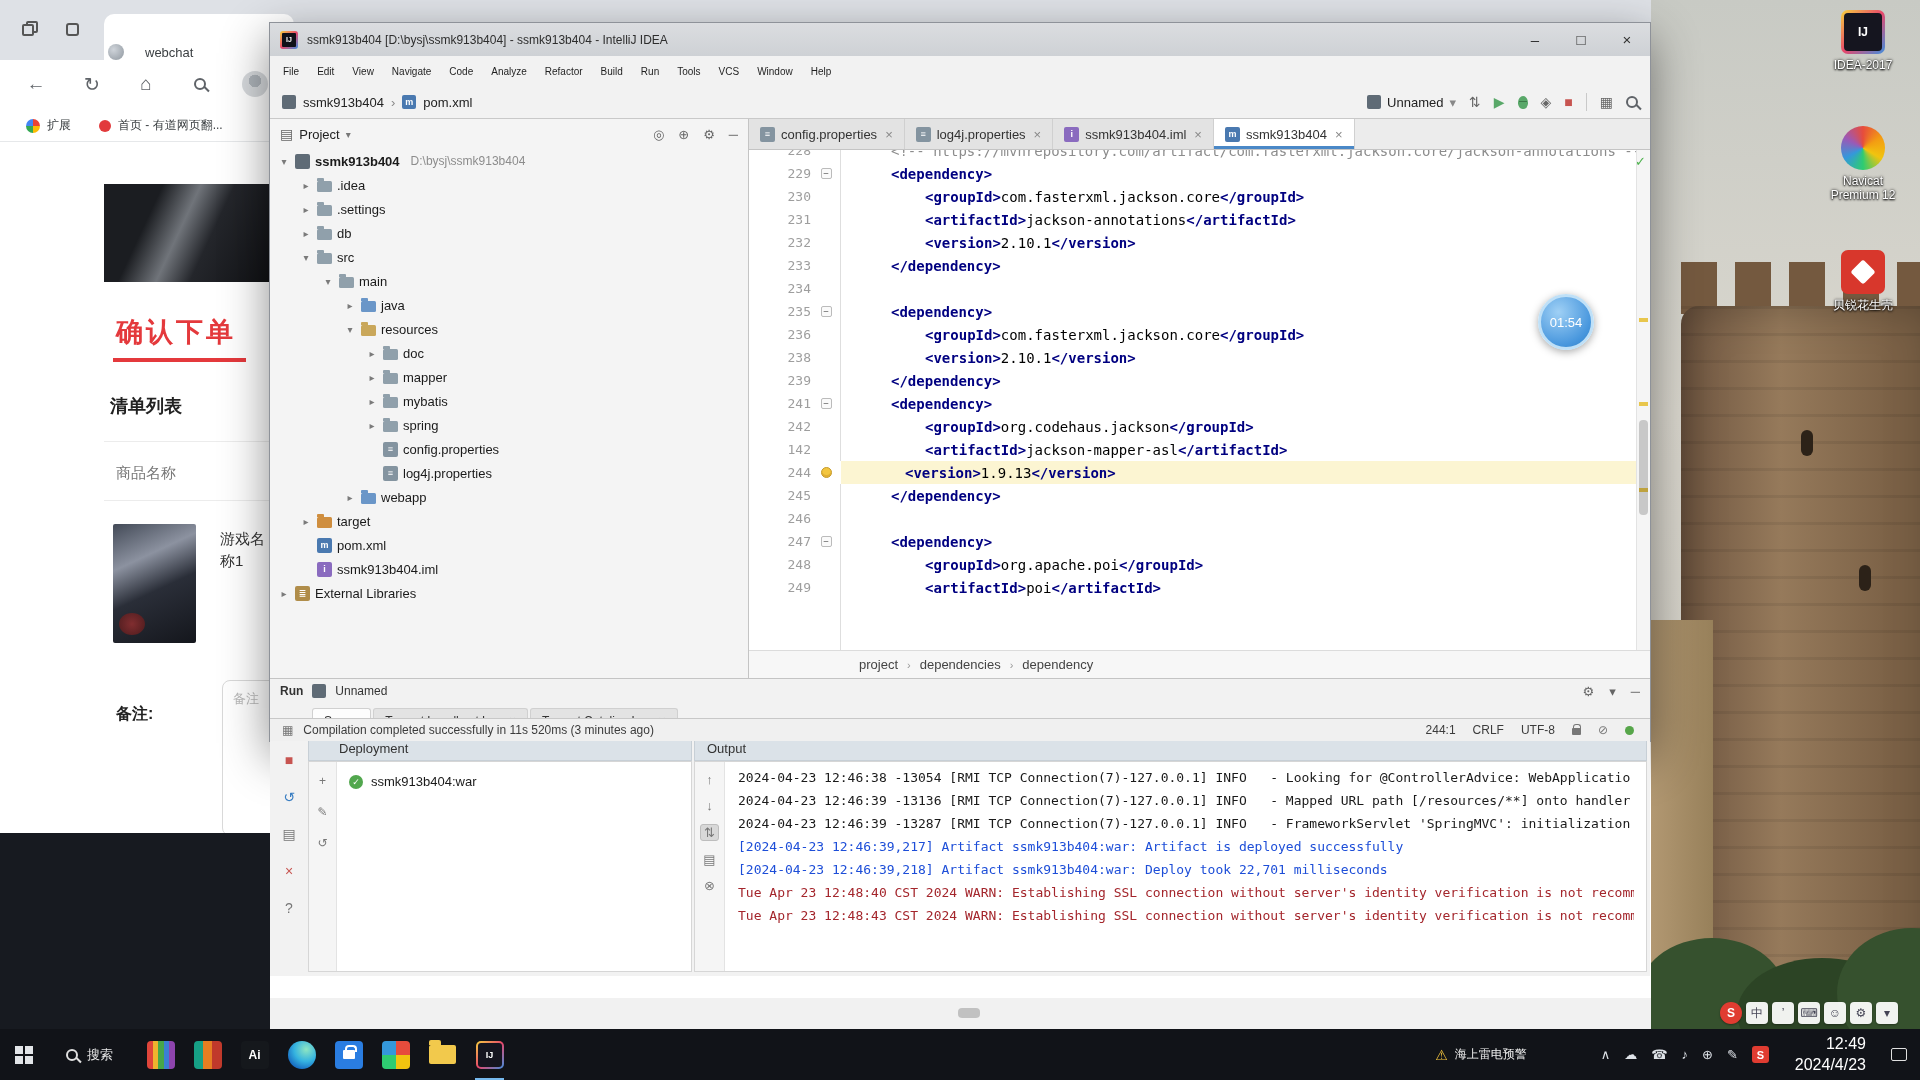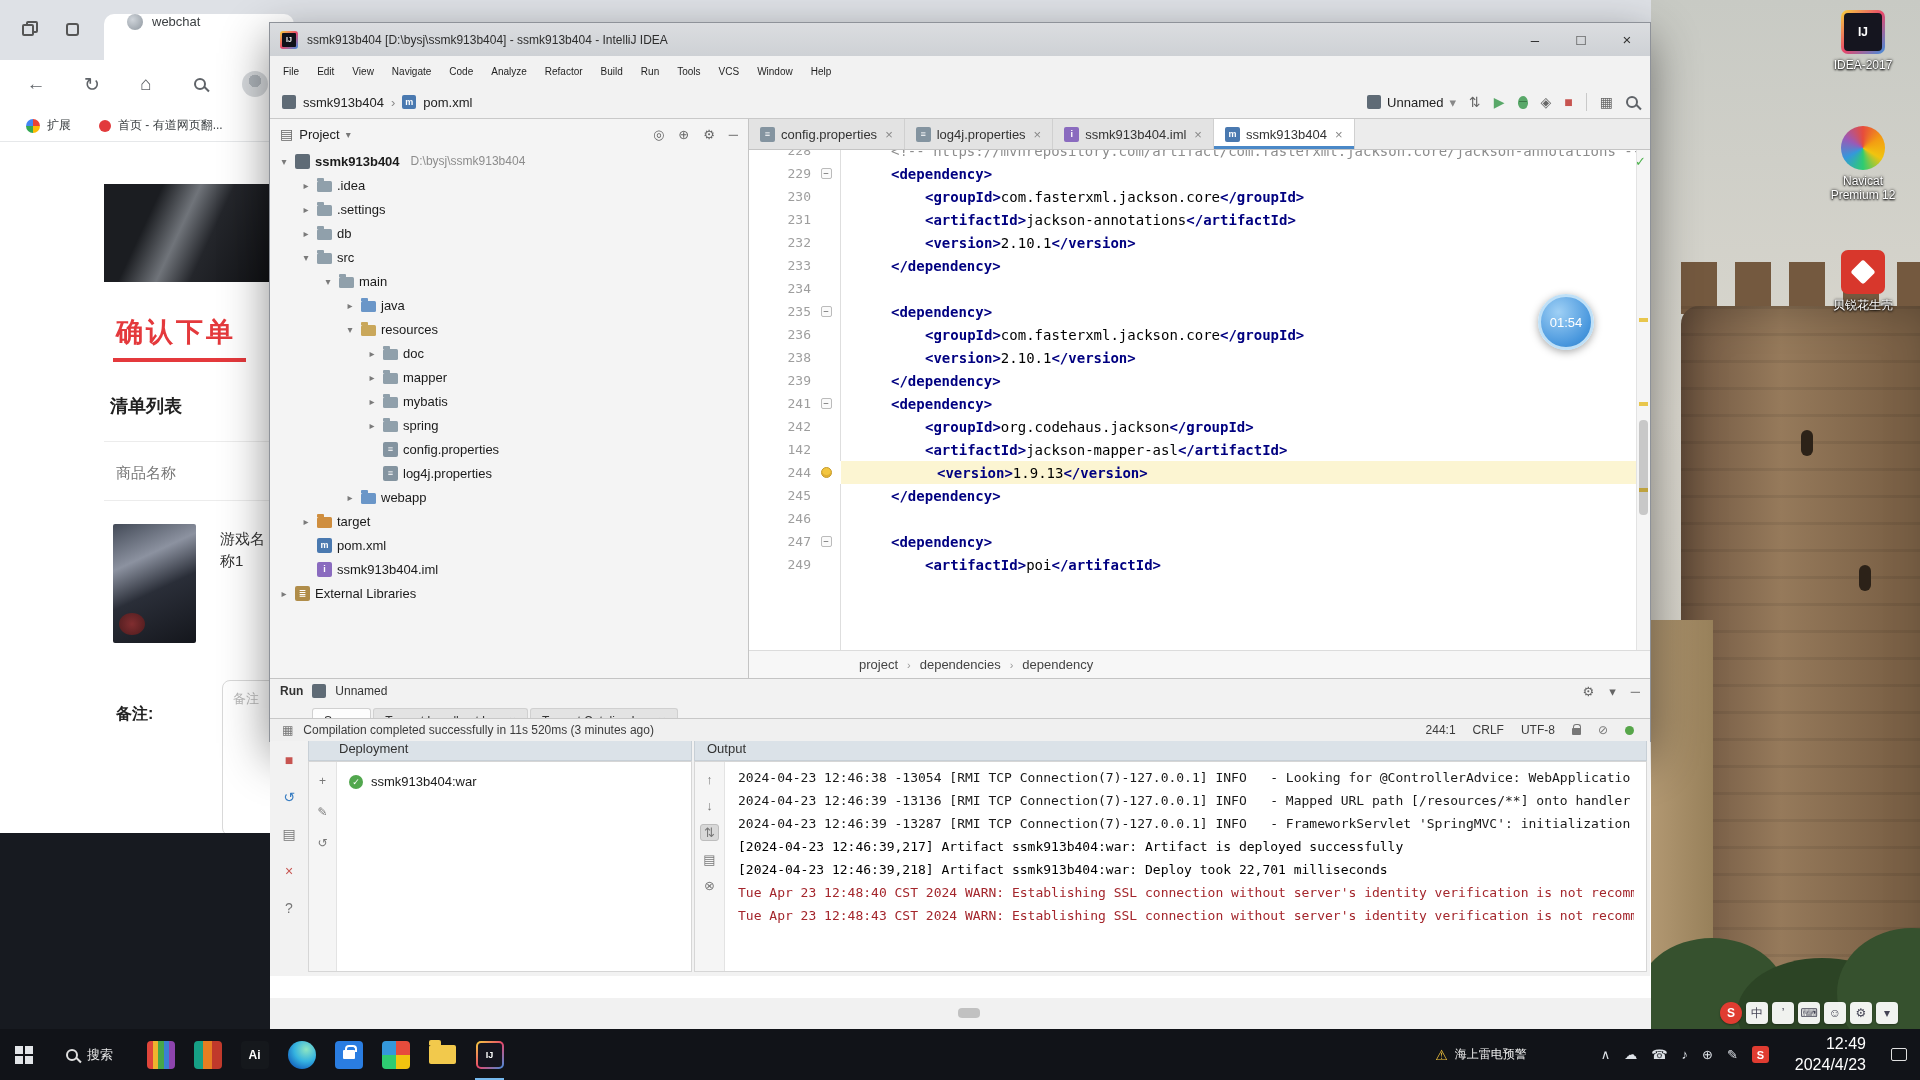--- a/index.html
+++ b/index.html
@@ -27,21 +27,21 @@
   .dlabel{margin-top:4px;font-size:12px;color:#fff;text-shadow:0 1px 2px #000,0 0 3px #000;line-height:1.2}
   .timer{position:absolute;left:1538px;top:294px;width:56px;height:56px;border-radius:50%;background:radial-gradient(circle at 35% 30%,#9fd0f5,#4796dd 70%,#2f7fc4);border:3px solid #bfe0f7;color:#fff;display:flex;align-items:center;justify-content:center;font-size:13px;z-index:40;box-shadow:0 2px 8px rgba(0,0,0,.35)}
 
   
   #browser{position:absolute;left:0;top:0;width:1651px;height:1029px;background:#fff;z-index:1}
   .btabstrip{position:absolute;left:0;top:0;right:0;height:60px;background:#dee1e6}
   .bwin-ic{position:absolute;top:21px;width:18px;height:18px;color:#454545}
   .stack-sq{position:absolute;left:0;top:3px;width:12px;height:12px;border:2px solid #555;border-radius:2px;background:#dee1e6}
   .stack-sq.back{left:4px;top:0}
   .plain-sq{position:absolute;left:2px;top:2px;width:13px;height:13px;border:2px solid #555;border-radius:3px}
-  .btab{position:absolute;left:104px;top:14px;width:190px;height:46px;background:#fff;border-radius:10px 10px 0 0;display:flex;align-items:flex-start;gap:9px;padding:0 23px;font-size:13px;color:#3c4043}
+  .btab{position:absolute;left:104px;top:14px;width:190px;height:46px;background:#fff;border-radius:10px 10px 0 0;display:flex;align-items:flex-end;gap:21px;padding:0 4px;font-size:13px;color:#3c4043}
   .favicon{width:16px;height:16px;border-radius:50%;background:radial-gradient(circle at 35% 35%,#cfd4da,#8f979f)}
   .bnav{position:absolute;left:0;top:60px;right:0;height:50px;background:#fff}
   .nico{position:absolute;top:13px;font-size:19px;color:#5f6368;width:24px;text-align:center}
   .mag{display:inline-block;width:12px;height:12px;border:2px solid #5f6368;border-radius:50%;position:relative}
   .mag::after{content:"";position:absolute;width:7px;height:2px;background:#5f6368;right:-6px;bottom:-2px;transform:rotate(45deg)}
   .mag.light{border-color:#e0e0e0}.mag.light::after{background:#e0e0e0}
   .avatar{display:inline-block;width:26px;height:26px;border-radius:50%;background:radial-gradient(circle at 50% 38%,#aeb4ba 0 30%,#d7dadd 31%)}
   .bbookmarks{position:absolute;left:0;top:110px;right:0;height:32px;background:#fff;border-bottom:1px solid #e6e8ea;display:flex;align-items:center;gap:28px;padding-left:26px;font-size:12px;color:#3c4043}
   .bk{display:flex;align-items:center;gap:7px}
   .pinwheel{width:14px;height:14px;border-radius:50%;background:conic-gradient(#ea4335 0 25%,#fbbc05 0 50%,#34a853 0 75%,#4285f4 0)}
@@ -135,21 +135,21 @@
   .out-head{position:absolute;left:424px;top:56px;right:3px;height:26px;background:#dbe2e8;border:1px solid #c7cfd6;display:flex;align-items:center;padding-left:12px;font-size:13px;color:#333}
   .dep-body{position:absolute;left:38px;top:82px;width:384px;bottom:4px;background:#fff;border:1px solid #d6d6d6}
   .dep-tools{position:absolute;left:0;top:0;bottom:0;width:28px;background:#f5f5f5;border-right:1px solid #e3e3e3;display:flex;flex-direction:column;align-items:center;gap:17px;padding-top:12px;color:#777;font-size:12px}
   .dep-item{position:absolute;left:40px;top:12px;display:flex;align-items:center;gap:8px;font-size:13px;color:#1a1a1a}
   .okball{width:14px;height:14px;border-radius:50%;background:#52a74e;color:#fff;font-size:9px;display:flex;align-items:center;justify-content:center;flex:none}
   .out-body{position:absolute;left:424px;top:82px;right:3px;bottom:4px;background:#fff;border:1px solid #d6d6d6}
   .out-tools{position:absolute;left:0;top:0;bottom:0;width:30px;background:#f5f5f5;border-right:1px solid #e3e3e3;display:flex;flex-direction:column;align-items:center;gap:11px;padding-top:10px;color:#777;font-size:13px}
   .out-tools .pressed{background:#d8d8d8;border:1px solid #bdbdbd;border-radius:3px;padding:0 3px}
   #out-lines{position:absolute;left:31px;top:4px;right:12px;bottom:0;overflow:hidden;font-family:"DejaVu Sans Mono","Liberation Mono",monospace;font-size:13px;line-height:23px;padding-left:12px;white-space:pre;color:#1a1a1a}
   .log-warn{color:#a4262c}
-  .log-event{color:#000000}
+  .log-event{color:#1d4ed8}
 
   #sbar{position:absolute;left:0;bottom:0;right:0;height:23px;background:#f0f0f0;border-top:1px solid #c8c8c8;display:flex;align-items:center;padding:0 12px;font-size:12px;color:#3c3c3c;gap:10px}
   .sbico{color:#777;font-size:12px}
   .sbar-right{margin-left:auto;display:flex;align-items:center;gap:17px;margin-right:4px}
   .lock-ic{width:9px;height:7px;background:#777;border-radius:1px;position:relative;margin-top:3px;display:inline-block}
   .lock-ic::before{content:"";position:absolute;top:-4px;left:1.5px;width:6px;height:4px;border:1.5px solid #777;border-bottom:none;border-radius:3px 3px 0 0}
   .insp2{color:#777}
   .gdot{width:9px;height:9px;border-radius:50%;background:#57a64a;display:inline-block}
 
   
@@ -448,24 +448,25 @@
             <div class="code-line"><span class="ln">232</span><span class="fold"></span><span class="code" style="padding-left: 84px;"><span class="seg-t">&lt;version&gt;</span><span class="seg-p">2.10.1</span><span class="seg-t">&lt;/version&gt;</span></span></div>
             <div class="code-line"><span class="ln">233</span><span class="fold"></span><span class="code" style="padding-left: 50px;"><span class="seg-t">&lt;/dependency&gt;</span></span></div>
             <div class="code-line"><span class="ln">234</span><span class="fold"></span><span class="code" style="padding-left: 16px;"></span></div>
             <div class="code-line"><span class="ln">235</span><span class="fold"><span class="fmark">−</span></span><span class="code" style="padding-left: 50px;"><span class="seg-t">&lt;dependency&gt;</span></span></div>
             <div class="code-line"><span class="ln">236</span><span class="fold"></span><span class="code" style="padding-left: 84px;"><span class="seg-t">&lt;groupId&gt;</span><span class="seg-p">com.fasterxml.jackson.core</span><span class="seg-t">&lt;/groupId&gt;</span></span></div>
             <div class="code-line"><span class="ln">238</span><span class="fold"></span><span class="code" style="padding-left: 84px;"><span class="seg-t">&lt;version&gt;</span><span class="seg-p">2.10.1</span><span class="seg-t">&lt;/version&gt;</span></span></div>
             <div class="code-line"><span class="ln">239</span><span class="fold"></span><span class="code" style="padding-left: 50px;"><span class="seg-t">&lt;/dependency&gt;</span></span></div>
             <div class="code-line"><span class="ln">241</span><span class="fold"><span class="fmark">−</span></span><span class="code" style="padding-left: 50px;"><span class="seg-t">&lt;dependency&gt;</span></span></div>
             <div class="code-line"><span class="ln">242</span><span class="fold"></span><span class="code" style="padding-left: 84px;"><span class="seg-t">&lt;groupId&gt;</span><span class="seg-p">org.codehaus.jackson</span><span class="seg-t">&lt;/groupId&gt;</span></span></div>
             <div class="code-line"><span class="ln">142</span><span class="fold"></span><span class="code" style="padding-left: 84px;"><span class="seg-t">&lt;artifactId&gt;</span><span class="seg-p">jackson-mapper-asl</span><span class="seg-t">&lt;/artifactId&gt;</span></span></div>
-            <div class="code-line hl"><span class="ln">244</span><span class="fold"><span class="bulbi"></span></span><span class="code" style="padding-left: 64px; margin-left: 32px;"><span class="seg-t">&lt;version&gt;</span><span class="seg-p">1.9.13</span><span class="seg-t">&lt;/version&gt;</span></span></div>
+            <div class="code-line hl"><span class="ln">244</span><span class="fold"><span class="bulbi"></span></span><span class="code" style="padding-left: 64px;"><span class="seg-t">&lt;version&gt;</span><span class="seg-p">1.9.13</span><span class="seg-t">&lt;/version&gt;</span></span></div>
             <div class="code-line"><span class="ln">245</span><span class="fold"></span><span class="code" style="padding-left: 50px;"><span class="seg-t">&lt;/dependency&gt;</span></span></div>
             <div class="code-line"><span class="ln">246</span><span class="fold"></span><span class="code" style="padding-left: 16px;"></span></div>
             <div class="code-line"><span class="ln">247</span><span class="fold"><span class="fmark">−</span></span><span class="code" style="padding-left: 50px;"><span class="seg-t">&lt;dependency&gt;</span></span></div>
+            <div class="code-line"><span class="ln">248</span><span class="fold"></span><span class="code" style="padding-left: 84px;"><span class="seg-t">&lt;groupId&gt;</span><span class="seg-p">org.apache.poi</span><span class="seg-t">&lt;/groupId&gt;</span></span></div>
             <div class="code-line"><span class="ln">249</span><span class="fold"></span><span class="code" style="padding-left: 84px;"><span class="seg-t">&lt;artifactId&gt;</span><span class="seg-p">poi</span><span class="seg-t">&lt;/artifactId&gt;</span></span></div>
           </div>
       </div>
       <div id="ed-scroll">
         <span class="smark" style="top:168px"></span>
         <span class="smark" style="top:252px"></span>
         <span class="smark" style="top:338px"></span>
         <span class="sthumb" style="top:270px"></span>
       </div>
       <div class="crumbbar">

